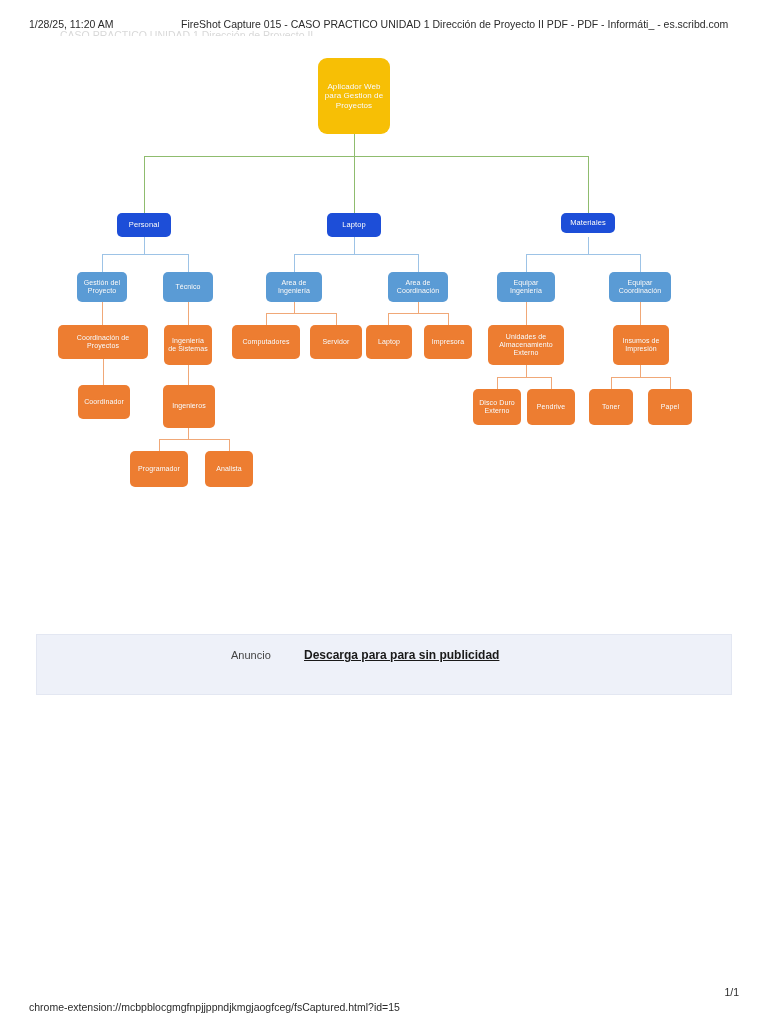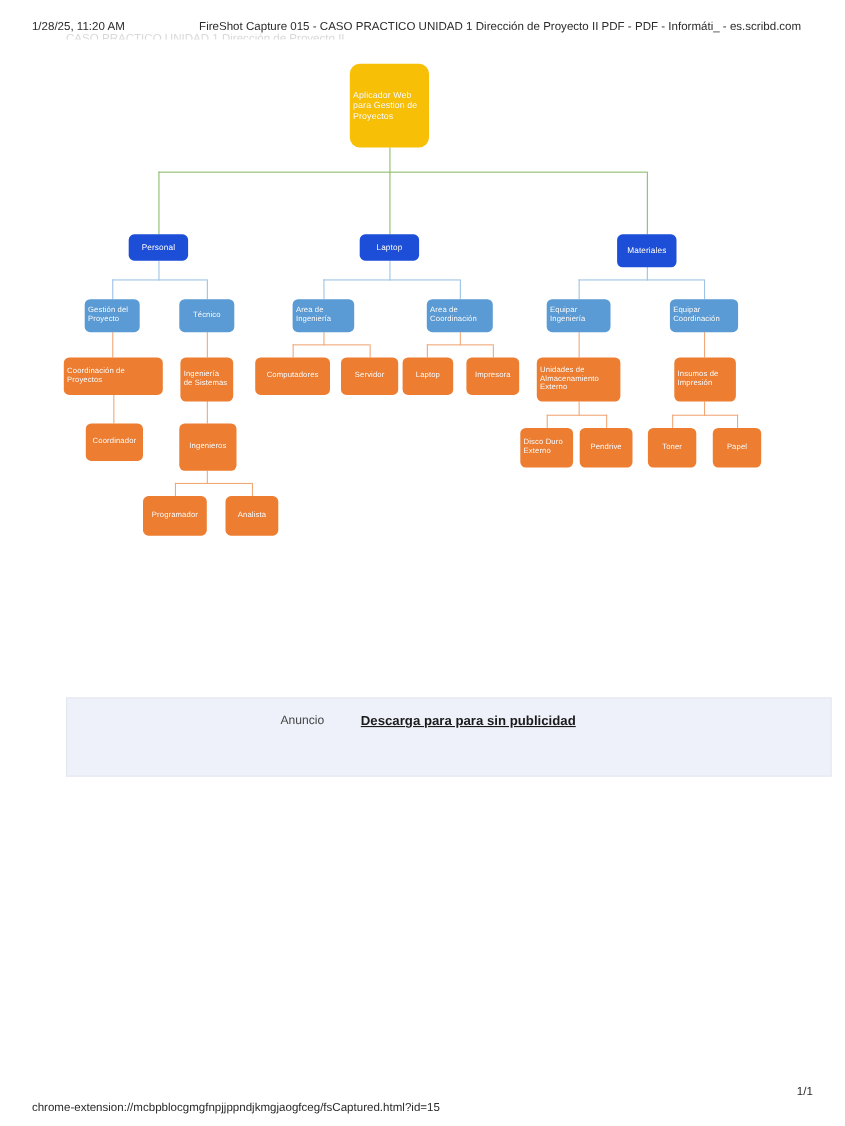--- a/index.html
+++ b/index.html
@@ -68,21 +68,21 @@
     top: 0;
     width: 768px;
     height: 470px;
   }
   .node {
     position: absolute;
     box-sizing: border-box;
     display: flex;
     align-items: center;
     justify-content: center;
-    text-align: left;
+    text-align: center;
     color: #ffffff;
     line-height: 1.18;
     border-radius: 5px;
     letter-spacing: .1px;
     padding: 2px 3px;
     z-index: 3;
     text-shadow: 0 0 1px rgba(0,0,0,.10);
   }
   .n-root   { background: #f7bf05; border-radius: 9px; }
   .n-green  { background: #1d4ed8; }
@@ -98,25 +98,24 @@
   .e-orange { background: #f0a878; }
   .vline { width: 1px; }
   .hline { height: 1px; }
 
   
   .ad-band {
     position: absolute;
     left: 36px;
     top: 596px;
     width: 696px;
-    height: 72px;
+    height: 61px;
     background: #eef1f9;
     border: 1px solid #e3e7f2;
     box-sizing: border-box;
-    margin-left: 24px;
   }
   .ad-label {
     position: absolute;
     left: 194px;
     top: 14px;
     font-size: 11px;
     color: #444;
   }
   .ad-link {
     position: absolute;
@@ -216,21 +215,21 @@
 
     <div class="edge e-orange vline" style="left:188px; top:390px; height:12px;"></div>
     <div class="edge e-orange hline" style="left:159px; top:401px; width:70px;"></div>
     <div class="edge e-orange vline" style="left:159px; top:401px; height:12px;"></div>
     <div class="edge e-orange vline" style="left:229px; top:401px; height:12px;"></div>
 
     <div class="node n-root" style="left:318px; top:20px; width:72px; height:76px; font-size:8px;">Aplicador Web para Gestion de Proyectos</div>
 
     <div class="node n-green" style="left:117px; top:175px; width:54px; height:24px; font-size:7.5px;">Personal</div>
     <div class="node n-green" style="left:327px; top:175px; width:54px; height:24px; font-size:7.5px;">Laptop</div>
-    <div class="node n-green" style="left:561px; top:175px; width:54px; height:30px; font-size:7.5px;">Materiales</div>
+    <div class="node n-green" style="left:561px; top:175px; width:54px; height:20px; font-size:7.5px;">Materiales</div>
 
     <div class="node n-blue" style="left:77px; top:234px; width:50px; height:30px; font-size:7px;">Gestión del Proyecto</div>
     <div class="node n-blue" style="left:163px; top:234px; width:50px; height:30px; font-size:7px;">Técnico</div>
     <div class="node n-blue" style="left:266px; top:234px; width:56px; height:30px; font-size:7px;">Area de Ingeniería</div>
     <div class="node n-blue" style="left:388px; top:234px; width:60px; height:30px; font-size:7px;">Area de Coordinación</div>
     <div class="node n-blue" style="left:497px; top:234px; width:58px; height:30px; font-size:7px;">Equipar Ingeniería</div>
     <div class="node n-blue" style="left:609px; top:234px; width:62px; height:30px; font-size:7px;">Equipar Coordinación</div>
 
     <div class="node n-orange" style="left:58px; top:287px; width:90px; height:34px; font-size:7px;">Coordinación de Proyectos</div>
     <div class="node n-orange" style="left:164px; top:287px; width:48px; height:40px; font-size:7px;">Ingeniería de Sistemas</div>

